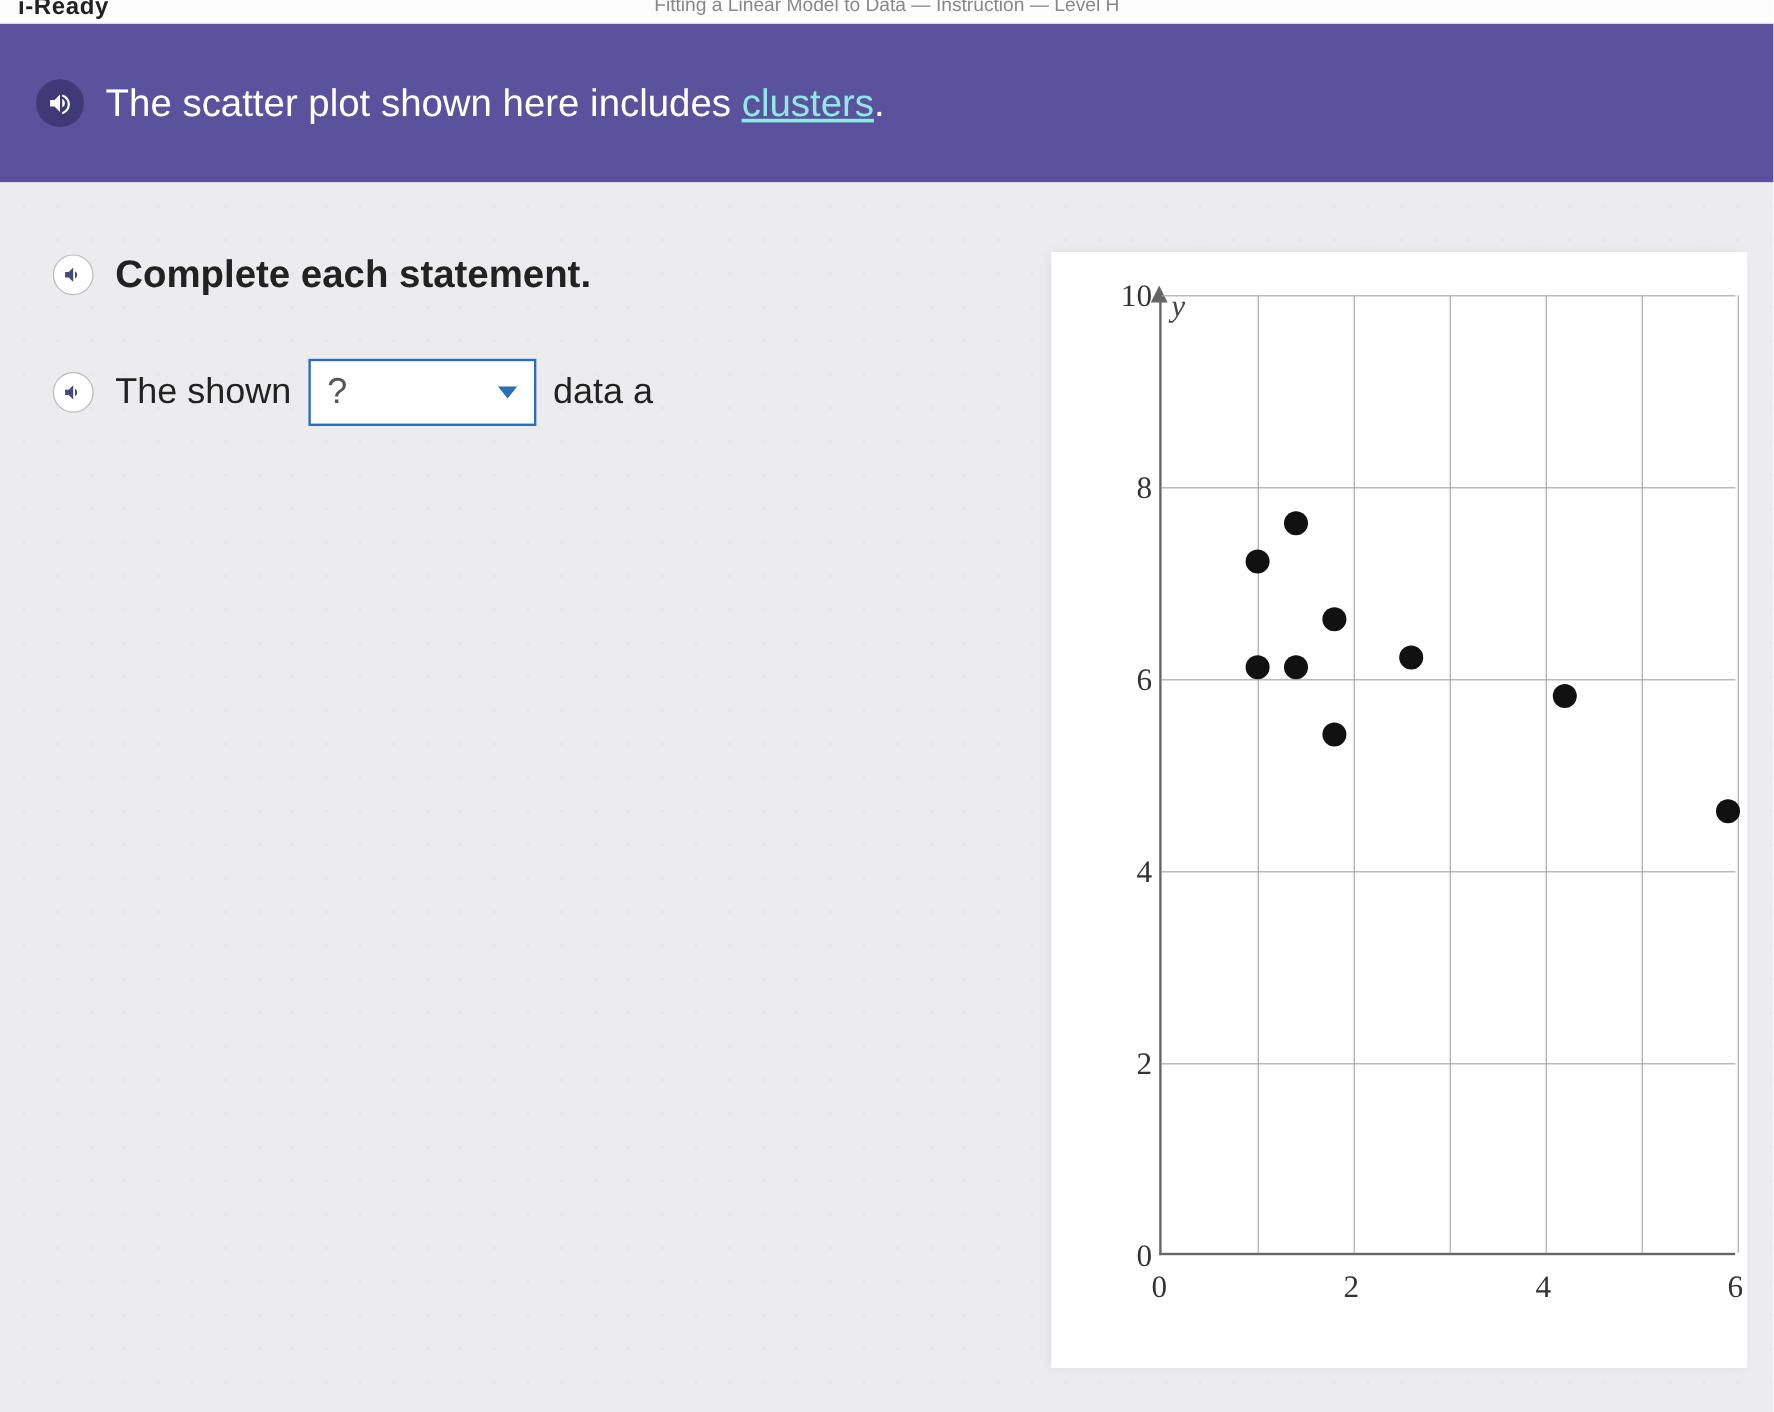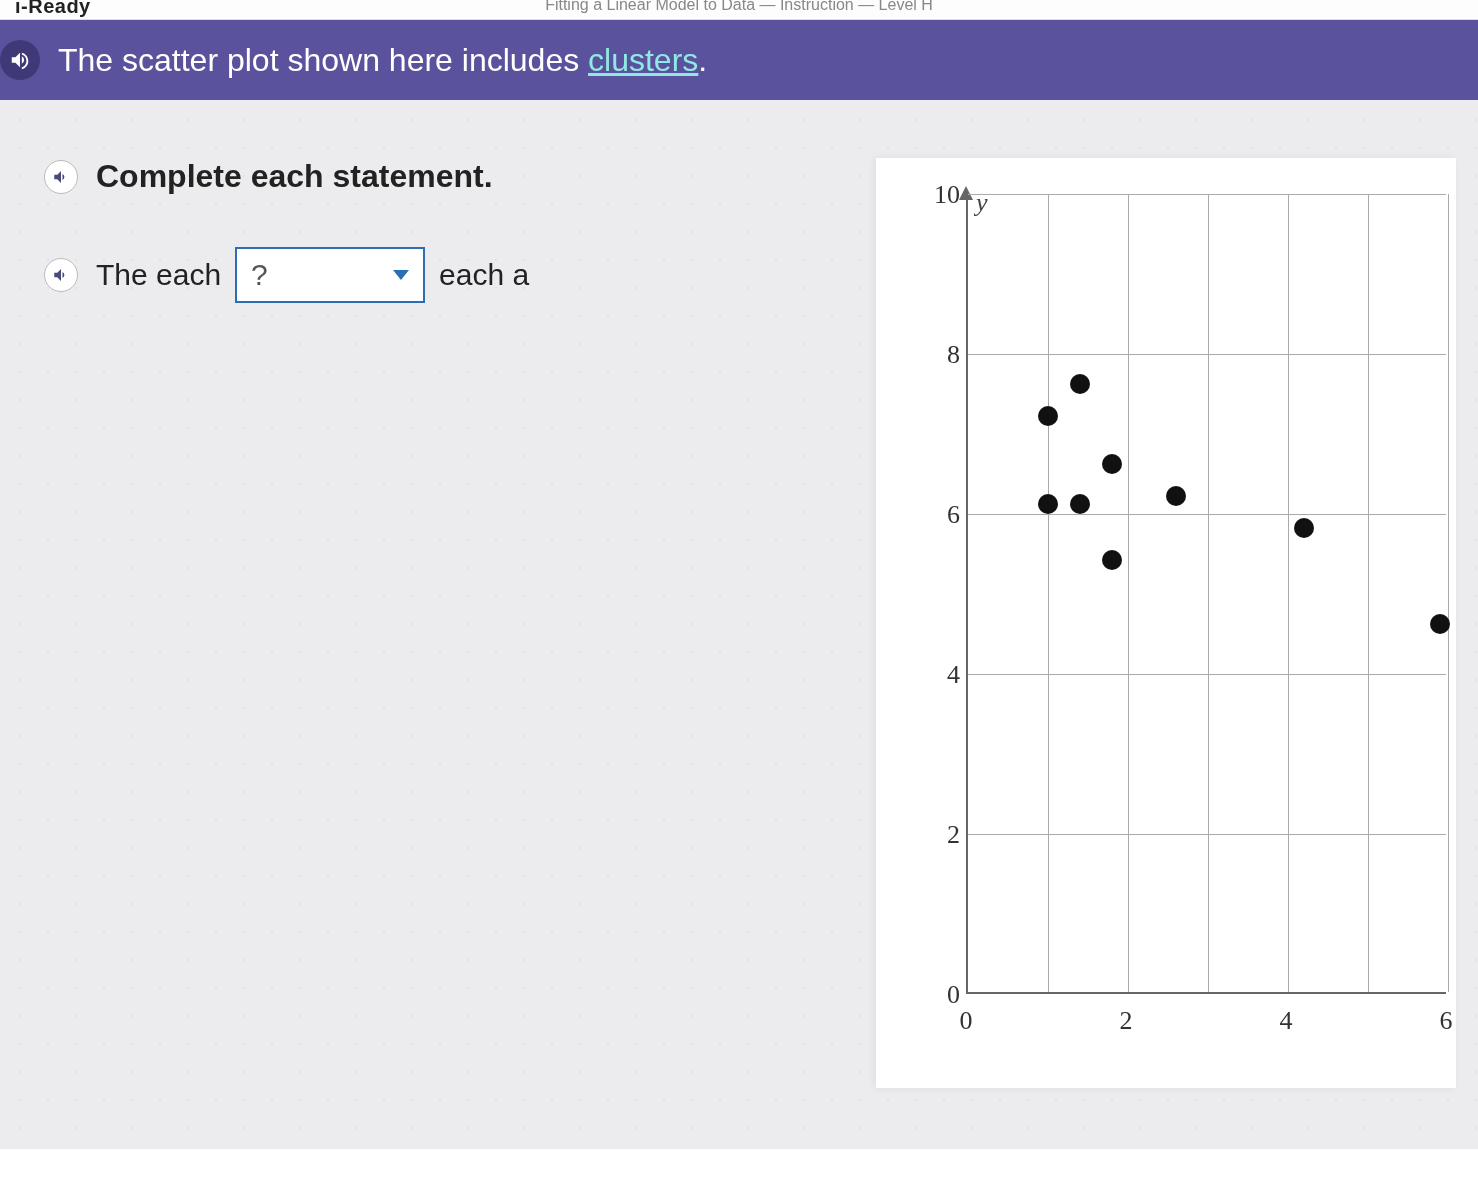--- a/index.html
+++ b/index.html
@@ -24,23 +24,24 @@
     position:absolute;
     left:50%;
     transform:translateX(-50%);
     top:-4px;
     font-size:16px;
     color:#888;
   }
   .purple-banner {
     background:#5a529c;
     color:#fff;
-    height:80px;
+    height:132px;
     display:flex;
     align-items:center;
+    padding-left:30px;
     gap:18px;
   }
   .audio-btn {
     width:40px;height:40px;border-radius:50%;
     background:#3f3a77;
     display:flex;align-items:center;justify-content:center;
     cursor:pointer;
     flex:none;
   }
   .audio-btn svg { width:22px;height:22px;fill:#fff; }
@@ -139,26 +140,26 @@
       <div class="prompt-heading">Complete each statement.</div>
     </div>
 
     <div class="row" style="margin-bottom:18px;">
       <div class="audio-mini">
         <svg viewBox="0 0 24 24">
             <path d="M3 9v6h4l5 5V4L7 9H3zm13.5 3a4.5 4.5 0 0 0-2.5-4v8a4.5 4.5 0 0 0 2.5-4z"></path>
           </svg>
       </div>
       <div class="row2">
-        <span>The each</span>
+        <span>The shown</span>
         <div class="dropdown">
           <span>?</span>
           <span class="caret"></span>
         </div>
-        <span>each a</span>
+        <span>data a</span>
       </div>
     </div>
   </div>
 
   <div class="right-col">
     <div class="chart-card">
       <div class="y-arrow"></div>
       <div class="ylab-axis">y</div>
       <div class="plot-area" id="plot">
           <div class="gridline-v" style="left: 80px;"></div>

